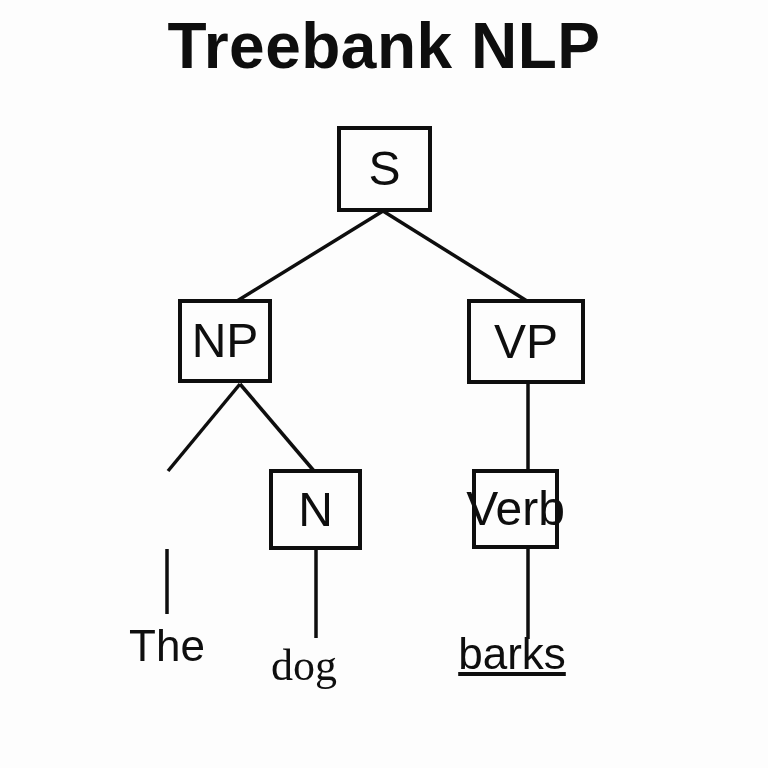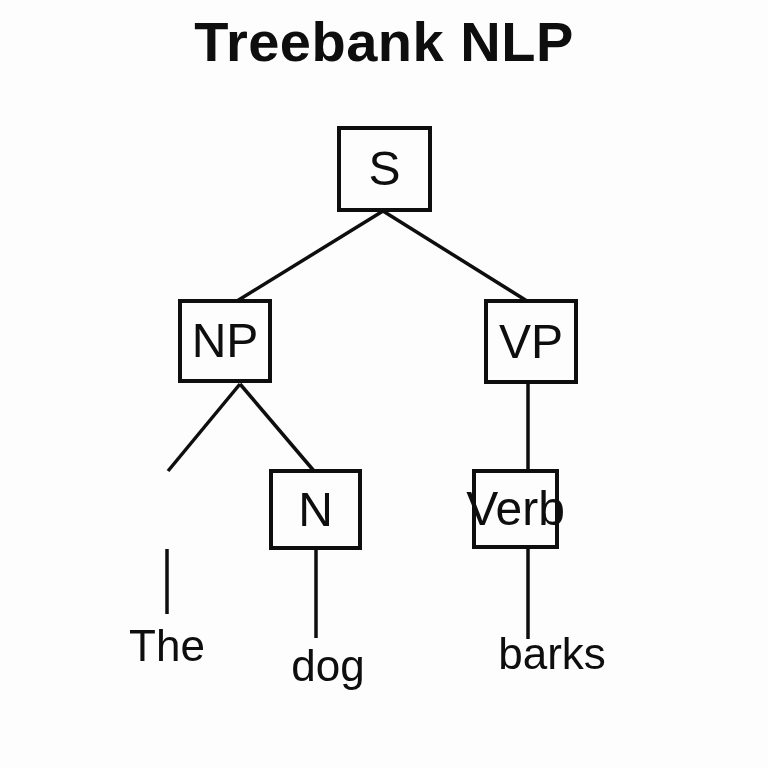--- a/index.html
+++ b/index.html
@@ -17,21 +17,21 @@
     width: 768px;
     height: 768px;
   }
   .title {
     position: absolute;
     top: 14px;
     left: 0;
     width: 768px;
     margin: 0;
     text-align: center;
-    font-size: 56px;
+    font-size: 64px;
     line-height: 1;
     font-weight: 700;
     letter-spacing: 0.5px;
   }
   .edges {
     position: absolute;
     left: 0;
     top: 0;
     width: 768px;
     height: 768px;
@@ -46,33 +46,33 @@
     background: #fdfdfd;
     border: 4px solid #0e0e0e;
     display: flex;
     align-items: center;
     justify-content: center;
     font-size: 48px;
     line-height: 1;
   }
   .node-s    { left: 337px; top: 126px; width: 95px;  height: 86px; }
   .node-np   { left: 178px; top: 299px; width: 94px;  height: 84px; }
-  .node-vp   { left: 484px; top: 299px; width: 94px;  height: 85px; }
+  .node-vp   { left: 467px; top: 299px; width: 118px;  height: 85px; }
   .node-det  { left: 121px; top: 469px; width: 92px;  height: 81px; }
   .node-n    { left: 269px; top: 469px; width: 93px;  height: 81px; }
   .node-verb { left: 472px; top: 469px; width: 87px; height: 80px; }
   .word {
     position: absolute;
     text-align: center;
     font-size: 44px;
     line-height: 1;
   }
   .word-the   { left: 67px;  top: 624px; width: 200px; }
-  .word-dog   { left: 228px; top: 644px; width: 200px; }
-  .word-barks { left: 452px; top: 632px; width: 200px; }
+  .word-dog   { left: 204px; top: 644px; width: 200px; font-family: Liberation Serif, serif; }
+  .word-barks { left: 412px; top: 632px; width: 200px; text-decoration: underline; }
 </style>
 </head>
 <body>
 
 <div class="canvas">
 
   <h1 class="title">Treebank NLP</h1>
 
   <svg class="edges" width="768" height="768" viewBox="0 0 768 768" xmlns="http://www.w3.org/2000/svg">
     <line x1="383" y1="211" x2="237" y2="301"></line>

